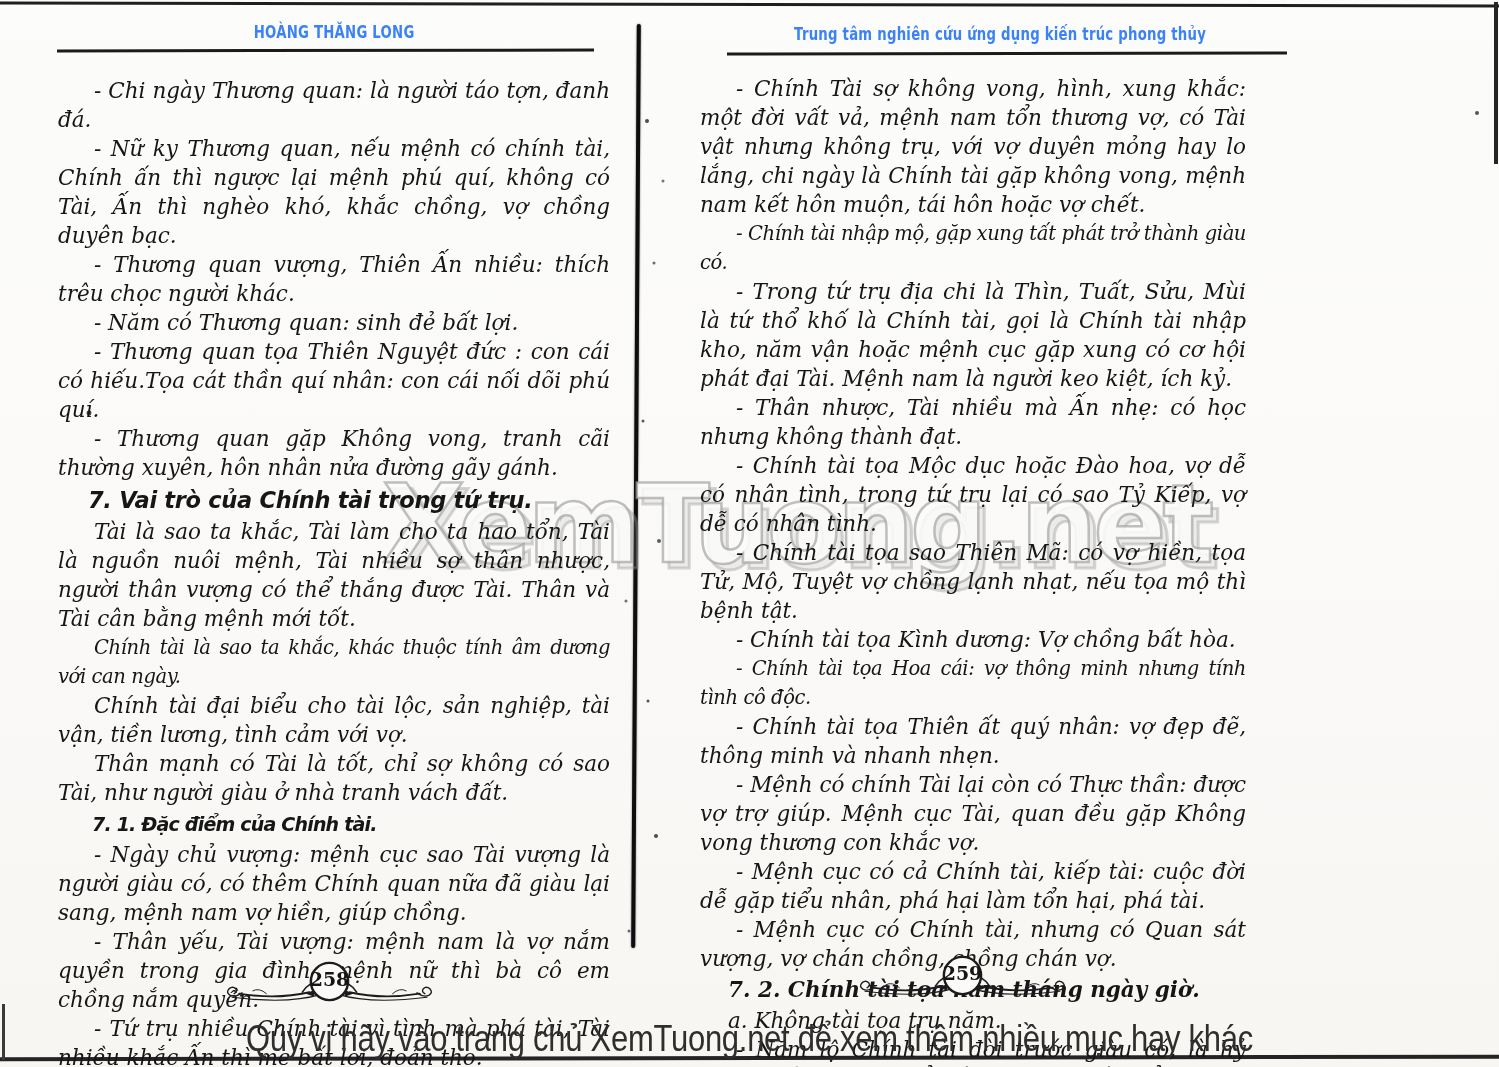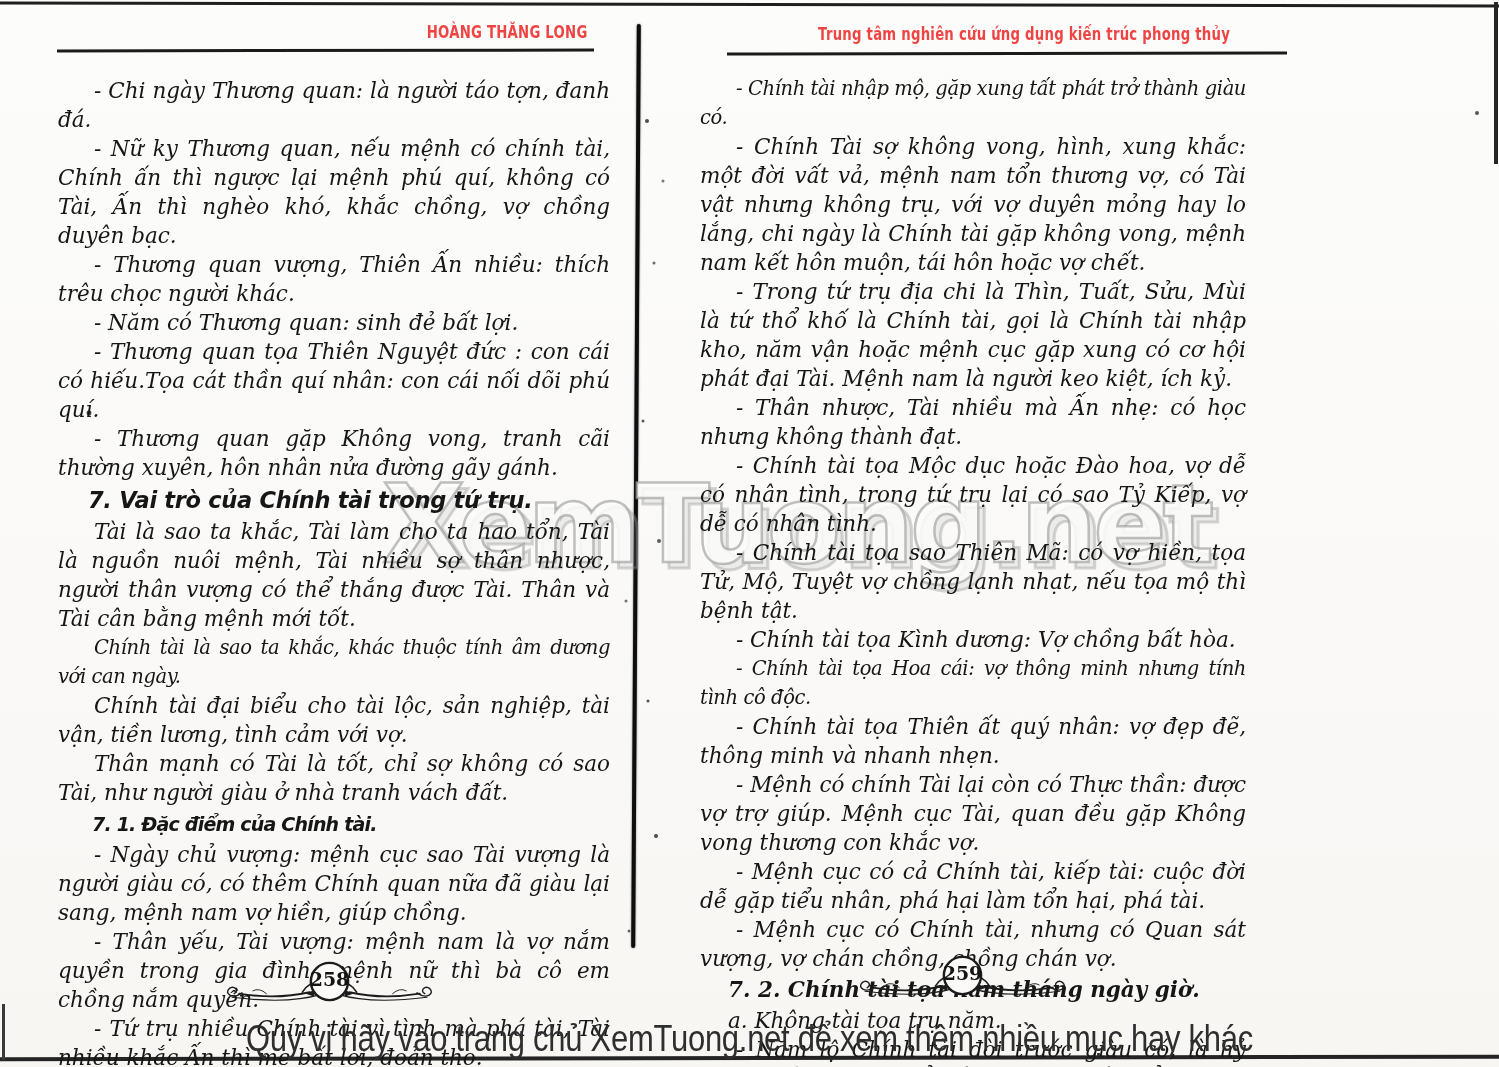--- a/index.html
+++ b/index.html
@@ -22,21 +22,21 @@
     box-shadow:0 0 2px rgba(40,40,40,.7);
   }
   .speckles{position:absolute;left:0;top:0;width:2px;height:2px;background:transparent;border-radius:50%;
     box-shadow:646px 120px 0 1px #4d4d4d, 653px 262px 0 .5px #6a6a6a, 642px 420px 0 .5px #585858,
                658px 540px 0 1px #5f5f5f, 647px 700px 0 .5px #555, 655px 835px 0 1px #4a4a4a,
                628px 930px 0 .5px #666, 88px 412px 0 1.5px #3f3f3f, 1476px 112px 0 1px #555,
                662px 180px 0 .5px #777, 625px 600px 0 .5px #707070;}
 
   
   .running-head{position:absolute;font-family:"DejaVu Sans",sans-serif;font-weight:bold;
-    font-size:17px;color:#ef4444;text-align:right;white-space:nowrap;}
+    font-size:17px;color:#3b82f6;text-align:center;white-space:nowrap;}
   .running-head .condense{display:inline-block;transform:scaleX(0.78);transform-origin:center;letter-spacing:.3px;}
   .rh-left{left:58px;top:22px;width:552px;}
   .rh-right{left:712px;top:24px;width:576px;}
   .head-rule{position:absolute;height:3px;background:#1b1b1b;}
   .hr-left{left:57px;top:49px;width:537px;transform:rotate(-0.1deg);}
   .hr-right{left:727px;top:52px;width:560px;transform:rotate(-0.12deg);}
 
   
   .watermark{
     position:absolute;left:382px;top:462px;width:760px;z-index:1;
@@ -108,22 +108,22 @@
       <p class="para body">Tài là sao ta khắc, Tài làm cho ta hao tổn, Tài là nguồn nuôi mệnh, Tài nhiều sợ thân nhược, người thân vượng có thể thắng được Tài. Thân và Tài cân bằng mệnh mới tốt.</p>
       <p class="para body condensed">Chính tài là sao ta khắc, khác thuộc tính âm dương với can ngày.</p>
       <p class="para body">Chính tài đại biểu cho tài lộc, sản nghiệp, tài vận, tiền lương, tình cảm với vợ.</p>
       <p class="para body">Thân mạnh có Tài là tốt, chỉ sợ không có sao Tài, như người giàu ở nhà tranh vách đất.</p>
       <p class="para heading2">7. 1. Đặc điểm của Chính tài.</p>
       <p class="para body">- Ngày chủ vượng: mệnh cục sao Tài vượng là người giàu có, có thêm Chính quan nữa đã giàu lại sang, mệnh nam vợ hiền, giúp chồng.</p>
       <p class="para body">- Thân yếu, Tài vượng: mệnh nam là vợ nắm quyền trong gia đình, mệnh nữ thì bà cô em chồng nắm quyền.</p>
       <p class="para body">- Tứ trụ nhiều Chính tài vì tình mà phá tài, Tài nhiều khắc Ấn thì mẹ bất lợi, đoản thọ.</p>
     </div>
   <div class="col col-right">
+      <p class="para body">- Chính Tài sợ không vong, hình, xung khắc: một đời vất vả, mệnh nam tổn thương vợ, có Tài vật nhưng không trụ, với vợ duyên mỏng hay lo lắng, chi ngày là Chính tài gặp không vong, mệnh nam kết hôn muộn, tái hôn hoặc vợ chết.</p>
       <p class="para body condensed">- Chính tài nhập mộ, gặp xung tất phát trở thành giàu có.</p>
-      <p class="para body">- Chính Tài sợ không vong, hình, xung khắc: một đời vất vả, mệnh nam tổn thương vợ, có Tài vật nhưng không trụ, với vợ duyên mỏng hay lo lắng, chi ngày là Chính tài gặp không vong, mệnh nam kết hôn muộn, tái hôn hoặc vợ chết.</p>
       <p class="para body">- Trong tứ trụ địa chi là Thìn, Tuất, Sửu, Mùi là tứ thổ khố là Chính tài, gọi là Chính tài nhập kho, năm vận hoặc mệnh cục gặp xung có cơ hội phát đại Tài. Mệnh nam là người keo kiệt, ích kỷ.</p>
       <p class="para body">- Thân nhược, Tài nhiều mà Ấn nhẹ: có học nhưng không thành đạt.</p>
       <p class="para body">- Chính tài tọa Mộc dục hoặc Đào hoa, vợ dễ có nhân tình, trong tứ trụ lại có sao Tỷ Kiếp, vợ dễ có nhân tình.</p>
       <p class="para body">- Chính tài tọa sao Thiên Mã: có vợ hiền, tọa Tử, Mộ, Tuyệt vợ chồng lạnh nhạt, nếu tọa mộ thì bệnh tật.</p>
       <p class="para body">- Chính tài tọa Kình dương: Vợ chồng bất hòa.</p>
       <p class="para body condensed">- Chính tài tọa Hoa cái: vợ thông minh nhưng tính tình cô độc.</p>
       <p class="para body">- Chính tài tọa Thiên ất quý nhân: vợ đẹp đẽ, thông minh và nhanh nhẹn.</p>
       <p class="para body">- Mệnh có chính Tài lại còn có Thực thần: được vợ trợ giúp. Mệnh cục Tài, quan đều gặp Không vong thương con khắc vợ.</p>
       <p class="para body">- Mệnh cục có cả Chính tài, kiếp tài: cuộc đời dễ gặp tiểu nhân, phá hại làm tổn hại, phá tài.</p>
       <p class="para body">- Mệnh cục có Chính tài, nhưng có Quan sát vượng, vợ chán chồng, chồng chán vợ.</p>

